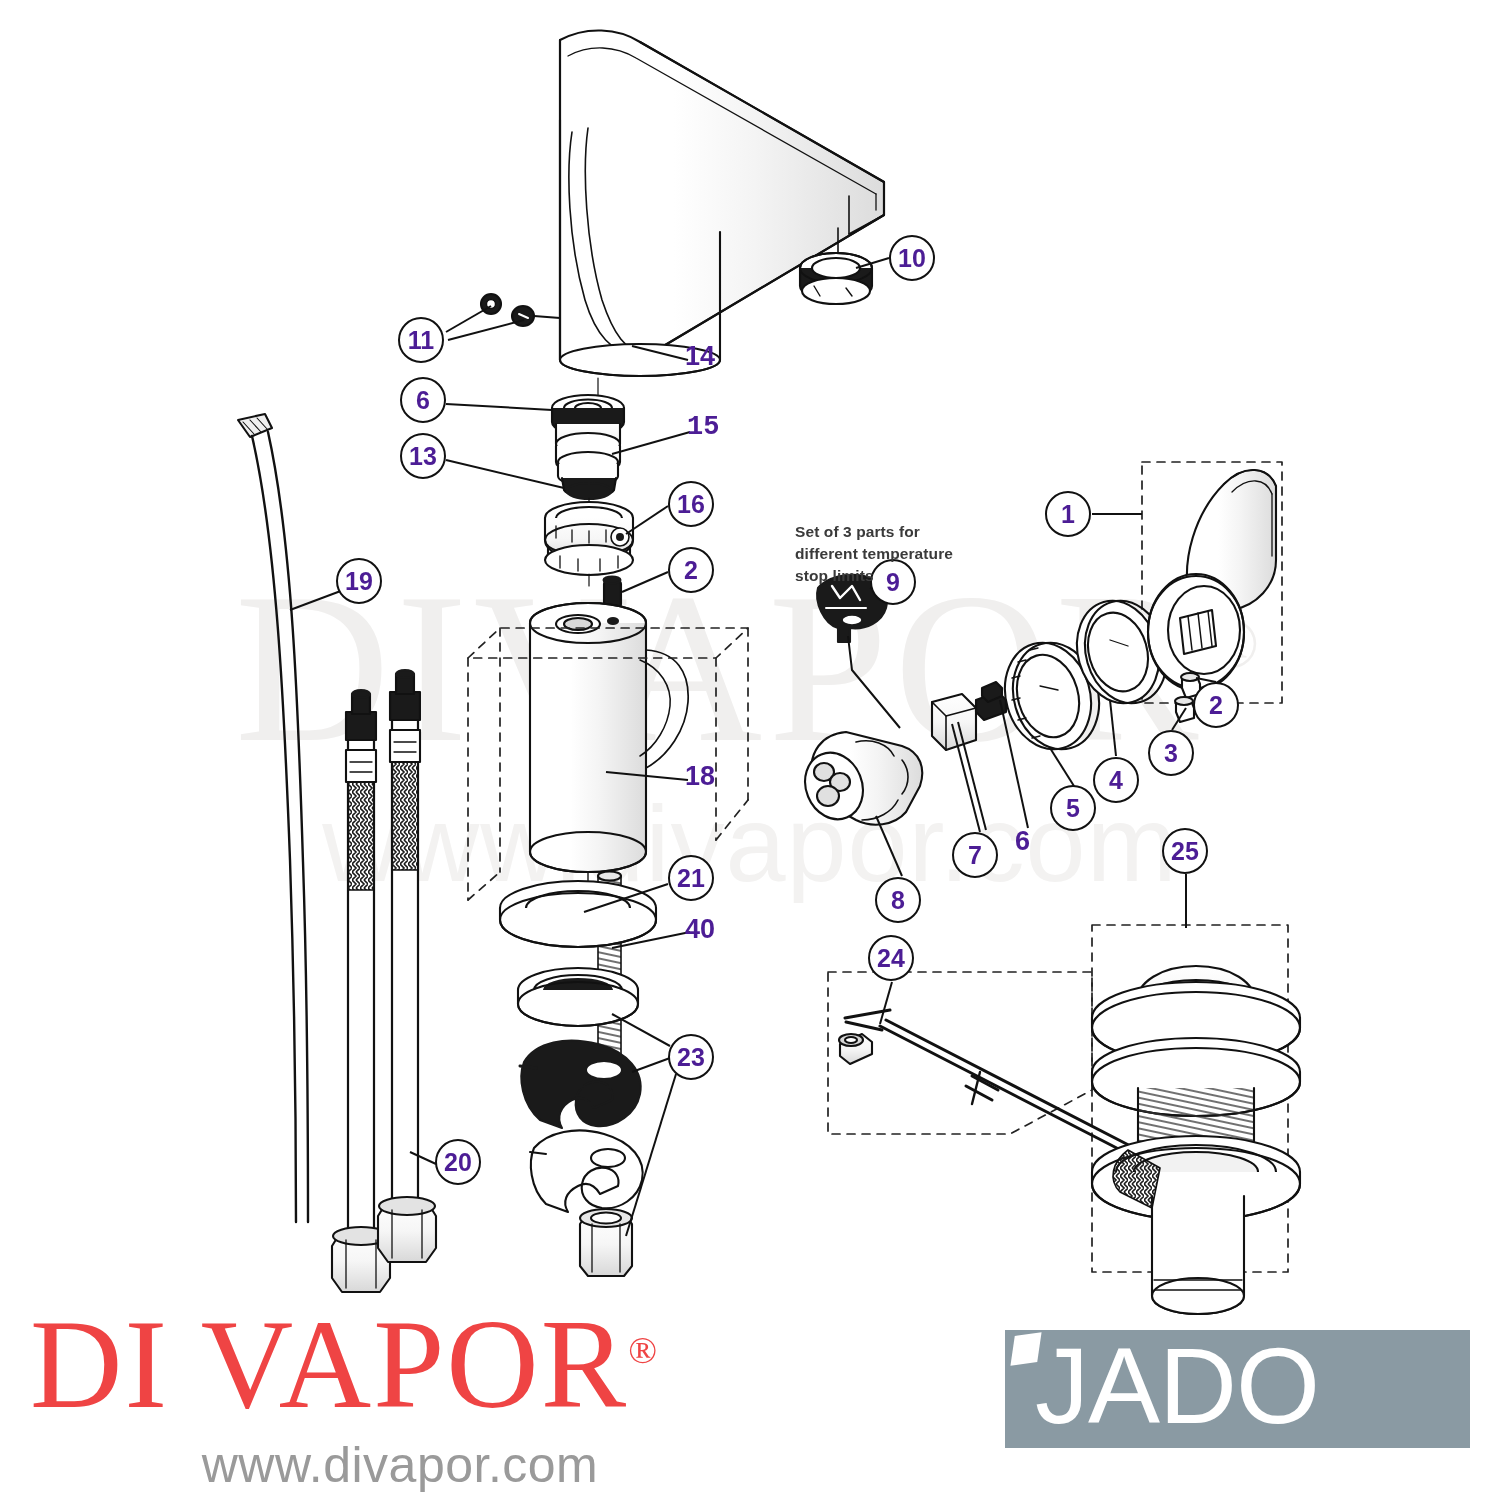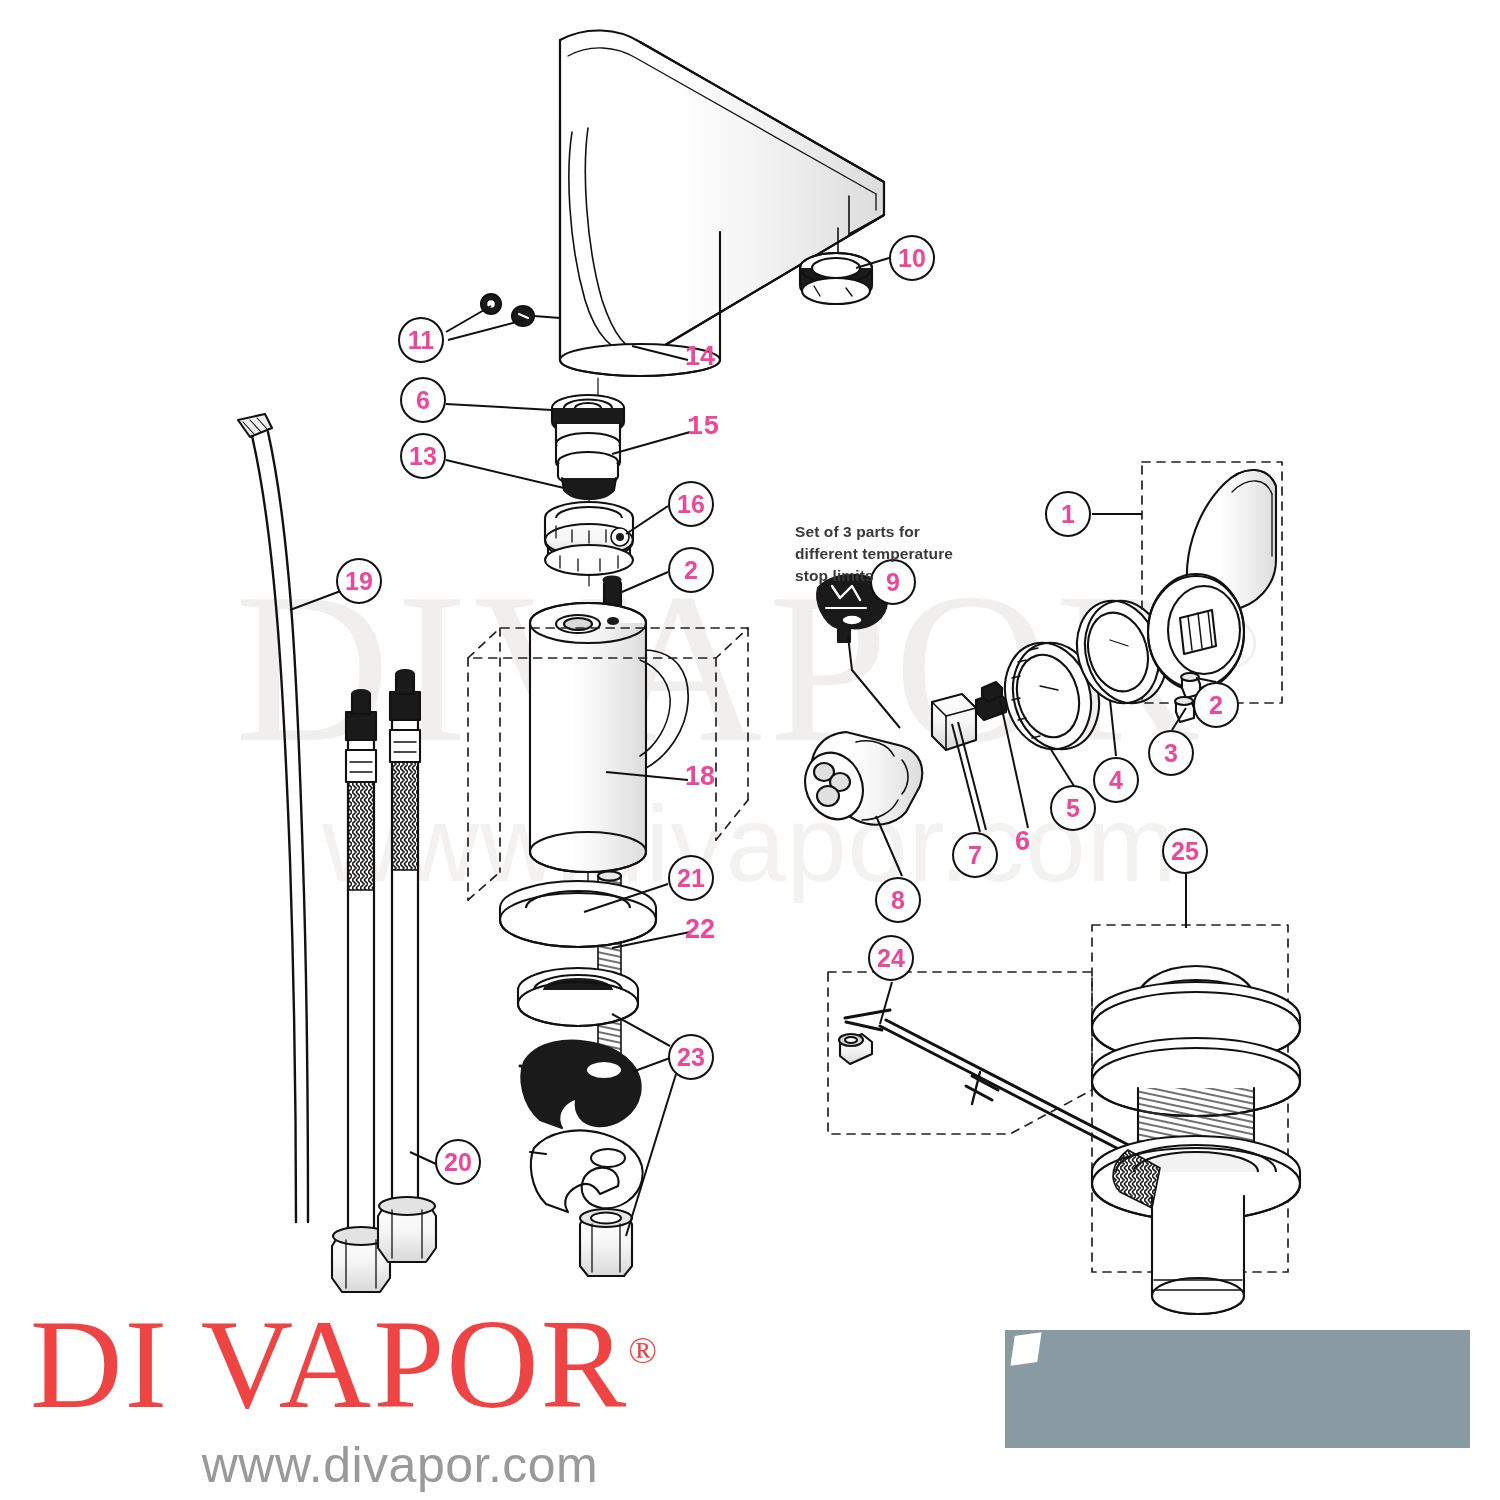--- a/index.html
+++ b/index.html
@@ -58,21 +58,21 @@
     width: 1500px; height: 1500px;
     z-index: 2;
   }
 
   
   .callout {
     position: absolute;
     z-index: 5;
     font-family: "Liberation Sans", sans-serif;
     font-weight: bold;
-    color: #ec4899;
+    color: #4c1d95;
     text-align: center;
     line-height: 1;
     user-select: none;
   }
   .callout.circled {
     width: 46px; height: 46px;
     border: 2.5px solid #111111;
     border-radius: 50%;
     background: #ffffff;
     font-size: 25px;
@@ -585,21 +585,21 @@
       <div class="callout circled" style="left: 400px; top: 377px;">6</div>
       <div class="callout circled" style="left: 400px; top: 433px;">13</div>
       <div class="callout plain" style="left: 683px; top: 342px;">14</div>
       <div class="callout plain" style="left: 685px; top: 413px; font-family: Liberation Mono, monospace;">15</div>
       <div class="callout circled" style="left: 668px; top: 481px;">16</div>
       <div class="callout circled" style="left: 668px; top: 547px;">2</div>
       <div class="callout circled" style="left: 336px; top: 558px;">19</div>
       <div class="callout plain" style="left: 683px; top: 762px;">18</div>
       <div class="callout circled" style="left: 435px; top: 1139px;">20</div>
       <div class="callout circled" style="left: 668px; top: 855px;">21</div>
-      <div class="callout plain" style="left: 683px; top: 915px;">22</div>
+      <div class="callout plain" style="left: 683px; top: 915px;">40</div>
       <div class="callout circled" style="left: 668px; top: 1034px;">23</div>
       <div class="callout circled" style="left: 868px; top: 935px;">24</div>
       <div class="callout circled" style="left: 1162px; top: 828px;">25</div>
     </div>
 
   <div id="note-layer">
       <div class="note" style="left: 795px; top: 521px; color: rgb(58, 58, 58);">Set of 3 parts for
 different temperature
 stop limits</div>
     </div>
@@ -607,15 +607,16 @@
   <div class="footer" id="divapor-logo">
     <div class="dv-word"><span>DI VAPOR</span><span class="dv-reg">®</span></div>
     <div class="dv-url">www.divapor.com</div>
   </div>
 
   <div class="footer" id="jado-logo">
     <span class="jado-mark">
       <span class="slash"></span>
         <span class="stem"></span>
     </span>
+    <span class="jado-text">JADO</span>
   </div>
 
 </div>
 
 </body></html>

